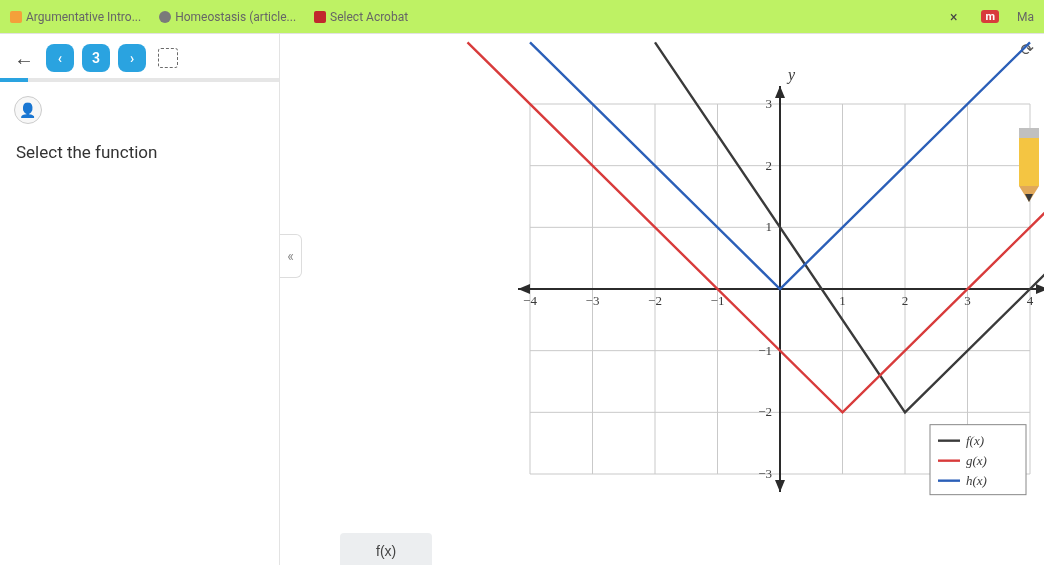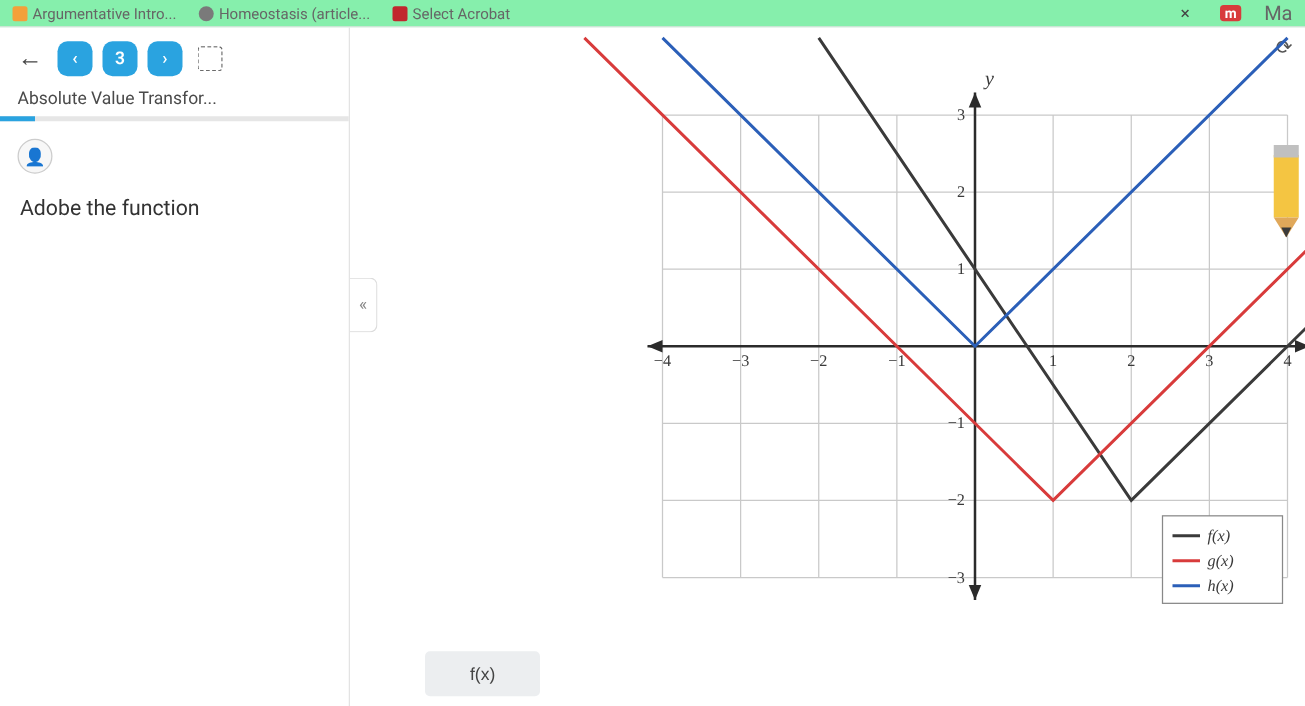--- a/index.html
+++ b/index.html
@@ -1,17 +1,17 @@
 <!DOCTYPE html>
 <html><head>
 <meta charset="utf-8">
 <style>
   * { box-sizing: border-box; margin: 0; padding: 0; }
   body { font-family: -apple-system, "Segoe UI", Roboto, Arial, sans-serif; background:#f5f6f7; width:1044px; height:565px; overflow:hidden; color:#3a3a3a; }
-  .tabbar { display:flex; align-items:center; gap:18px; padding:2px 10px; font-size:12px; color:#666; border-bottom:1px solid #e2e2e2; height:22px; background:#86efac;}
+  .tabbar { display:flex; align-items:center; gap:18px; padding:2px 10px; font-size:12px; color:#666; border-bottom:1px solid #e2e2e2; height:34px; background:#bef264;}
   .tabbar .tab { display:flex; align-items:center; gap:4px; white-space:nowrap; }
   .tabbar .ticon { width:12px; height:12px; display:inline-block; border-radius:2px; }
   .tabbar .close-x { margin-left:auto; font-size:14px; color:#444; padding:0 6px;}
   .tabbar .m-badge { background:#d83b3b; color:#fff; font-weight:bold; padding:0 4px; border-radius:3px; font-size:11px;}
   .page { display:flex; height:calc(100% - 22px); }
   .left { width:280px; border-right:1px solid #e3e3e3; background:#fff; display:flex; flex-direction:column; }
   .navrow { display:flex; align-items:center; gap:8px; padding:8px 10px 4px 10px;}
   .backarrow { font-size:20px; color:#444; cursor:pointer; padding:4px;}
   .pill { background:#2aa3e0; color:#fff; min-width:28px; height:28px; border-radius:8px; display:flex; align-items:center; justify-content:center; font-weight:600; font-size:14px; cursor:pointer;}
   .expand-icon { width:20px; height:20px; border:1.5px dashed #6b6b6b; border-radius:3px; cursor:pointer; margin-left:4px;}
@@ -45,43 +45,42 @@
   <div class="tab">
     <span class="ticon" style="background:#7a7a7a;border-radius:50%"></span>
     <span>Homeostasis (article...</span>
   </div>
   <div class="tab">
     <span class="ticon" style="background:#c1272d"></span>
     <span>Select Acrobat</span>
   </div>
   <span class="close-x">×</span>
   <span class="m-badge">m</span>
-  <span style="font-size:16px;color:#666;">Ma</span>
+  <span style="font-size:12px;color:#666;">Ma</span>
 </div>
 
 <div class="page">
   <div class="left">
     <div class="navrow">
       <span class="backarrow">←</span>
       <span class="pill">‹</span>
       <span class="pill">3</span>
       <span class="pill">›</span>
       <span class="expand-icon"></span>
     </div>
-    <div class="lesson-title">Absolute Value Transfor...</div>
     <div class="progress">
         <div></div>
       </div>
     <div class="avatar-row">
       <div class="avatar">
           <span>👤</span>
         </div>
     </div>
     <div class="prompt">
-      <div>Adobe the function</div>
+      <div>Select the function</div>
     </div>
   </div>
 
   <div class="main">
     <span class="reload">⟳</span>
     <div class="collapse-handle">
         <span>«</span>
       </div>
 
     <div class="chart-wrap">

